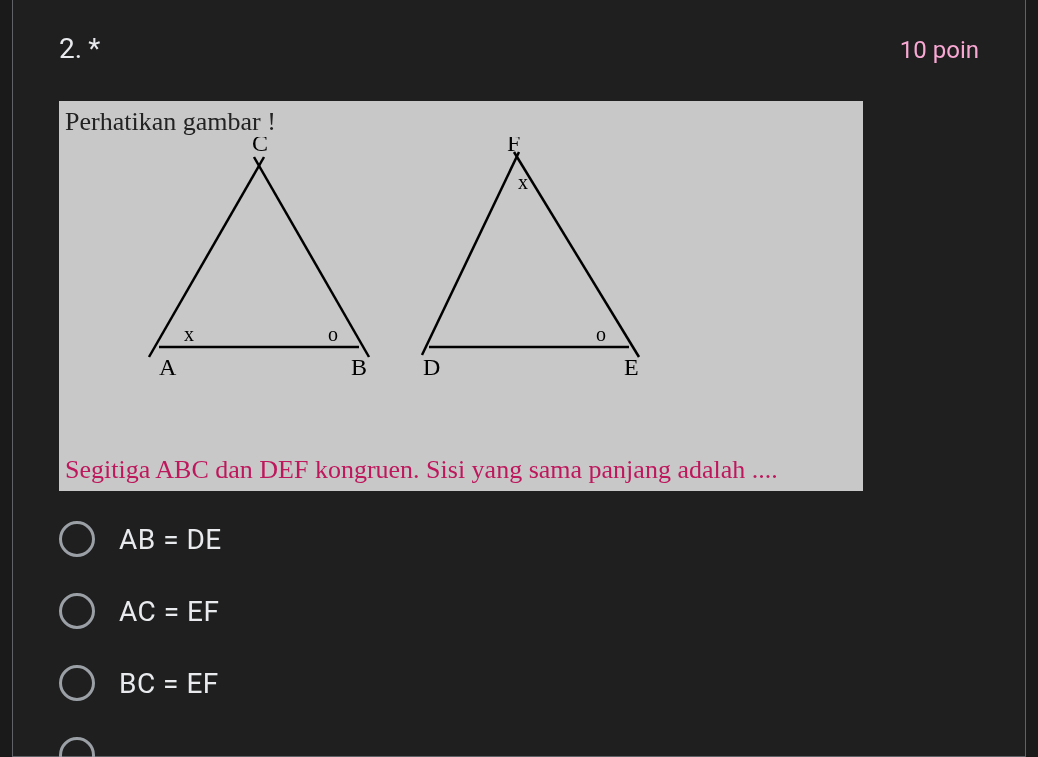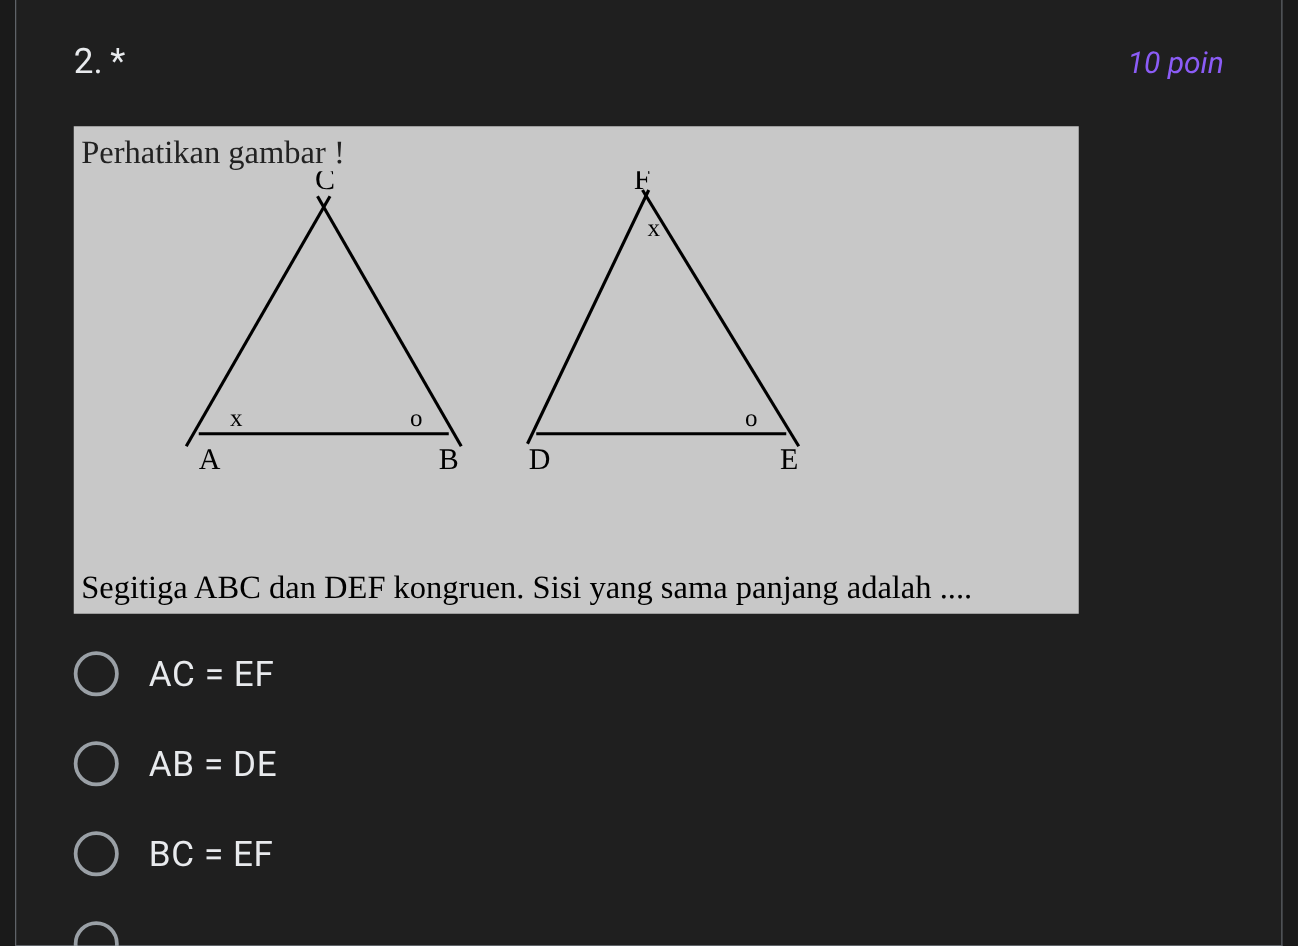--- a/index.html
+++ b/index.html
@@ -35,22 +35,21 @@
       font-weight: 400;
       color: #e8eaed;
       display: flex;
       gap: 6px;
     }
     .required {
       color: #e8eaed;
     }
     .points {
       font-size: 24px;
-      color: #8b5cf6;
-      font-style: italic;
+      color: #f9a8d4;
     }
     .figure-container {
       width: 804px;
       height: 390px;
       background: #c8c8c8;
       margin-bottom: 30px;
       position: relative;
       font-family: 'Times New Roman', serif;
       color: #000;
     }
@@ -59,21 +58,21 @@
       top: 6px;
       left: 6px;
       font-size: 26px;
       color: #222;
     }
     .figure-caption {
       position: absolute;
       bottom: 6px;
       left: 6px;
       font-size: 26px;
-      color: #000000;
+      color: #be185d;
     }
     .triangles-svg {
       position: absolute;
       top: 36px;
       left: 0;
       width: 804px;
       height: 240px;
     }
     .options {
       display: flex;
@@ -132,25 +131,25 @@
       <text x="448" y="14" font-size="24" font-family="Times New Roman" fill="#000">F</text>
       <text x="459" y="52" font-size="20" font-family="Times New Roman" fill="#000">x</text>
       <text x="537" y="204" font-size="20" font-family="Times New Roman" fill="#000">o</text>
     </svg>
     <div class="figure-caption">Segitiga ABC dan DEF kongruen. Sisi yang sama panjang adalah ....</div>
   </div>
 
   <div class="options">
     <div class="option">
       <div class="radio"></div>
-      <div class="option-label">AC = EF</div>
+      <div class="option-label">AB = DE</div>
     </div>
     <div class="option">
       <div class="radio"></div>
-      <div class="option-label">AB = DE</div>
+      <div class="option-label">AC = EF</div>
     </div>
     <div class="option">
       <div class="radio"></div>
       <div class="option-label">BC = EF</div>
     </div>
     <div class="option">
       <div class="radio"></div>
     </div>
   </div>
 </div>

